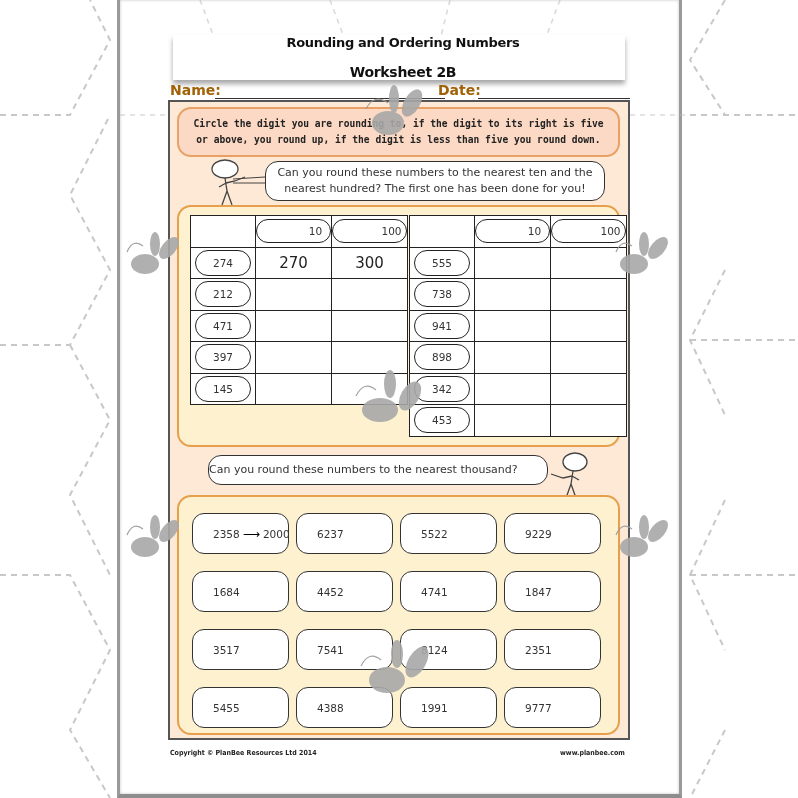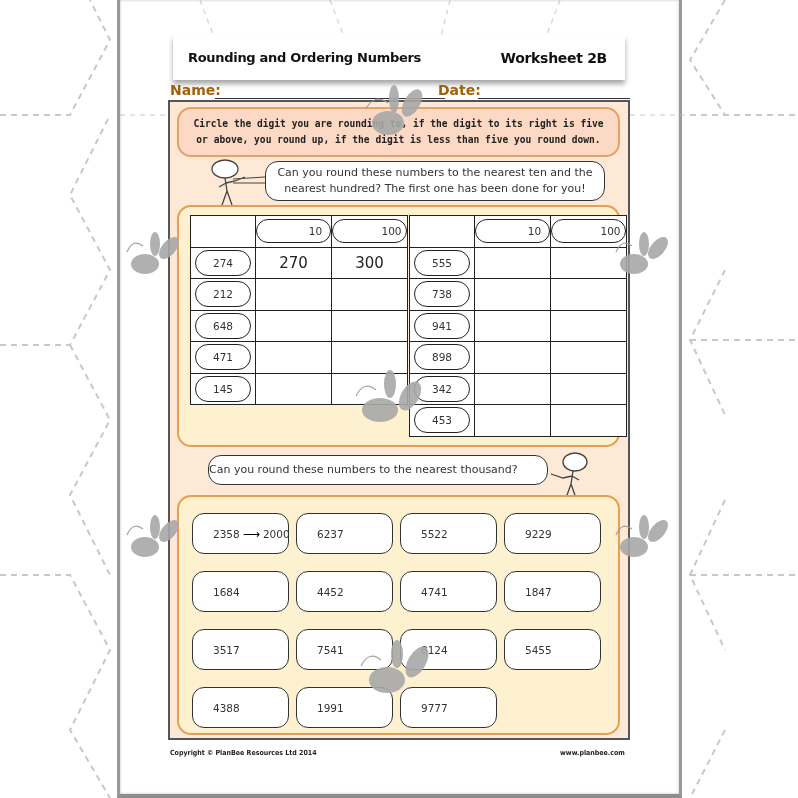--- a/index.html
+++ b/index.html
@@ -14,23 +14,23 @@
       border-left: 3px solid #9a9a9a; border-right: 3px solid #9a9a9a;
       border-bottom: 4px solid #8d8d8d;
       box-shadow: inset 0 0 3px rgba(0,0,0,0.25);
     }
 
     .title-card {
       position: absolute; left: 173px; top: 35px; width: 452px; height: 45px;
       background: #fff;
       box-shadow: 0 4px 5px rgba(0,0,0,0.35);
       display: flex; align-items: center; justify-content: space-between;
-      padding: 0 18px 0 15px;
+      padding: 0 18px 0 26px;
       font-family: "DejaVu Sans", sans-serif; font-weight: bold;
-      font-size: 13px; color: #111; letter-spacing: -0.3px;
+      font-size: 13px; color: #111; letter-spacing: -0.3px; flex-direction: column;
     }
     .title-card .ws { font-size: 14px; }
 
     .name-row {
       position: absolute; left: 170px; top: 82px; width: 460px; height: 18px;
       font-family: "DejaVu Sans", sans-serif; font-weight: bold; font-size: 14px; color: #a16207;
     }
     .name-label { position: absolute; left: 0; top: 0; }
     .name-line { position: absolute; left: 45px; top: 16px; width: 230px; border-bottom: 1.5px solid #333; }
     .date-label { position: absolute; left: 268px; top: 0; }
@@ -182,26 +182,26 @@
     <td class="num-col"><span class="pill">274</span></td>
     <td>270</td>
     <td>300</td>
   </tr>
   <tr>
     <td class="num-col"><span class="pill">212</span></td>
     <td></td>
     <td></td>
   </tr>
   <tr>
-    <td class="num-col"><span class="pill">648</span></td>
-    <td></td>
-    <td></td>
-  </tr>
-  <tr>
     <td class="num-col"><span class="pill">471</span></td>
+    <td></td>
+    <td></td>
+  </tr>
+  <tr>
+    <td class="num-col"><span class="pill">397</span></td>
     <td></td>
     <td></td>
   </tr>
   <tr>
     <td class="num-col"><span class="pill">145</span></td>
     <td></td>
     <td></td>
   </tr>
 </tbody>
   </table>
@@ -287,20 +287,23 @@
   <div class="k-box">
       <span>3517</span>
     </div>
   <div class="k-box">
       <span>7541</span>
     </div>
   <div class="k-box">
       <span>8124</span>
     </div>
   <div class="k-box">
+      <span>2351</span>
+    </div>
+  <div class="k-box">
       <span>5455</span>
     </div>
   <div class="k-box">
       <span>4388</span>
     </div>
   <div class="k-box">
       <span>1991</span>
     </div>
   <div class="k-box">
       <span>9777</span>

